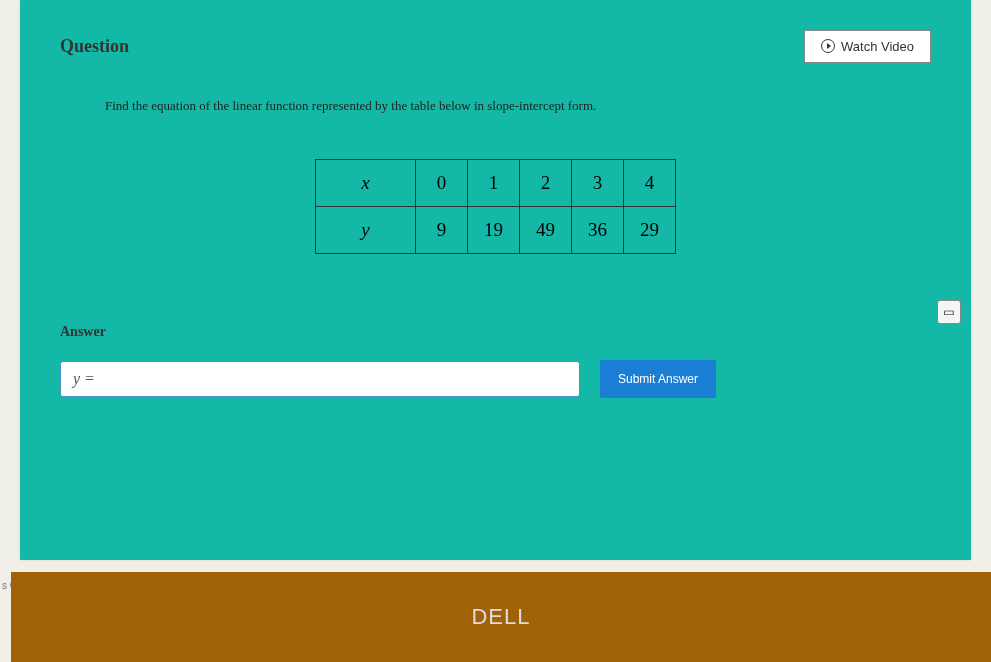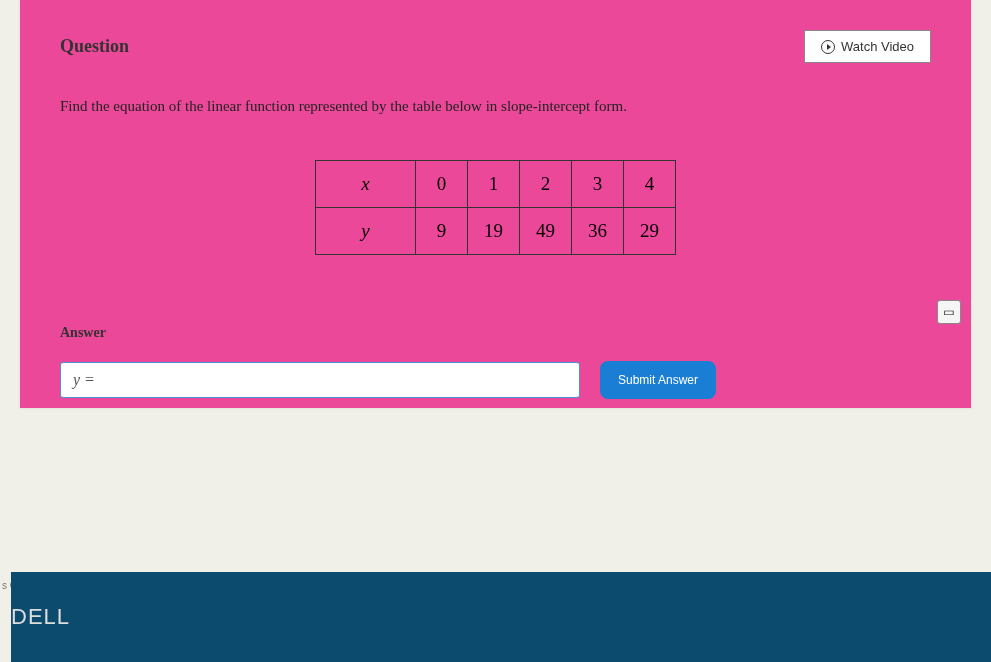--- a/index.html
+++ b/index.html
@@ -9,23 +9,23 @@
     }
     body {
       font-family: Georgia, 'Times New Roman', serif;
       background: #f0efe8;
       width: 991px;
       height: 662px;
       position: relative;
       overflow: hidden;
     }
     .page-container {
-      background: #ec4899;
+      background: #14b8a6;
       margin: 0 20px;
-      height: 408px;
+      height: 560px;
       padding: 30px 40px;
       position: relative;
       box-shadow: 0 0 3px rgba(0,0,0,0.1);
     }
     .header {
       display: flex;
       justify-content: space-between;
       align-items: center;
       margin-bottom: 35px;
     }
@@ -40,21 +40,21 @@
     }
     .header-button {
       border: 1px solid #888;
       background: #fff;
       padding: 8px 16px;
       font-size: 13px;
       cursor: pointer;
       font-family: Arial, sans-serif;
       color: #333;
       display: flex;
-      align-items: flex-end;
+      align-items: flex-start;
       gap: 6px;
     }
     .play-icon {
       width: 14px;
       height: 14px;
       border: 1.5px solid #333;
       border-radius: 50%;
       display: inline-flex;
       align-items: center;
       justify-content: center;
@@ -62,23 +62,24 @@
     .play-icon::after {
       content: '';
       width: 0;
       height: 0;
       border-left: 4px solid #333;
       border-top: 3px solid transparent;
       border-bottom: 3px solid transparent;
       margin-left: 1px;
     }
     .question-text {
-      font-size: 15px;
+      font-size: 13px;
       color: #222;
       margin-bottom: 45px;
+      margin-left: 45px;
     }
     .table-container {
       display: flex;
       justify-content: center;
       margin-bottom: 70px;
     }
     .data-table {
       border-collapse: collapse;
     }
     .data-table td {
@@ -126,21 +127,21 @@
       background: transparent;
     }
     .submit-btn {
       background: #1a7fd4;
       color: #fff;
       border: none;
       padding: 12px 18px;
       font-size: 12px;
       cursor: pointer;
       font-family: Arial, sans-serif;
-      border-radius: 8px;
+      border-radius: 2px;
     }
     .calc-icon {
       position: absolute;
       right: 10px;
       top: 300px;
       width: 24px;
       height: 24px;
       border: 1px solid #888;
       border-radius: 3px;
       background: #f5f5f5;
@@ -157,24 +158,24 @@
       color: #777;
       font-family: Arial, sans-serif;
       margin-top: 40px;
     }
     .laptop-bezel {
       position: absolute;
       bottom: 0;
       left: 11px;
       right: 0;
       height: 90px;
-      background: #0c4a6e;
-      display: flex;
-      align-items: center;
-      justify-content: flex-start;
+      background: #a16207;
+      display: flex;
+      align-items: center;
+      justify-content: center;
     }
     .dell-logo {
       color: #ddd;
       font-size: 22px;
       font-family: Arial, sans-serif;
       letter-spacing: 1px;
     }
   </style>
 </head>
 <body>

